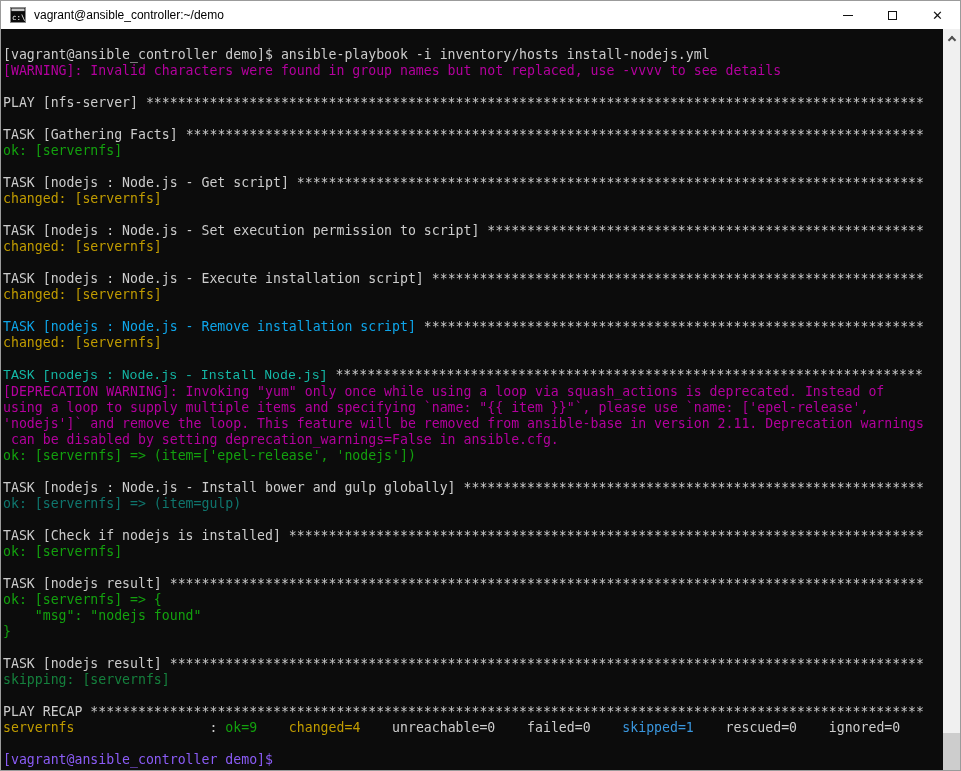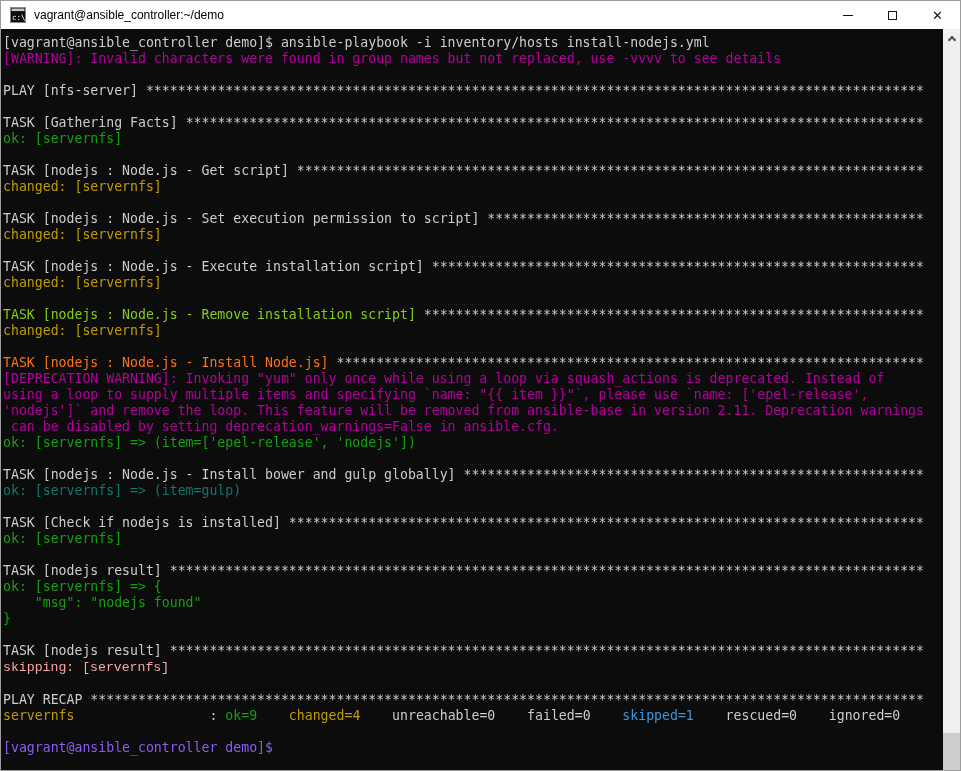--- a/index.html
+++ b/index.html
@@ -27,21 +27,21 @@
     font-size:11px; color:#111; cursor:default;
     display:flex; align-items:center; justify-content:center;
     font-family:"DejaVu Sans", sans-serif; padding:0;
   }
   .win-btn.min span { display:block; width:10px; height:0; border-top:1px solid #111; }
   .win-btn.max span { display:block; width:9px; height:9px; border:1px solid #111; }
   .win-btn.close { font-size:13px; }
   .content { flex:1 1 auto; display:flex; min-height:0; }
   .terminal {
     flex:1 1 auto; background:#0c0c0c; overflow:hidden;
-    padding:6px 0 0 2px;
+    padding:18px 0 0 2px;
     font-family:"DejaVu Sans Mono","Liberation Mono",monospace;
     font-size:13.2px; line-height:16px; color:#cccccc;
   }
   .line { white-space:pre; min-height:16px; }
   .scrollbar {
     flex:0 0 17px; background:#f0f0f0; position:relative;
   }
   .sb-up {
     position:absolute; top:0; left:0; width:17px; height:17px;
     display:flex; align-items:center; justify-content:center;
@@ -95,43 +95,43 @@
         <div class="line"></div>
         <div class="line"><span style="color: rgb(204, 204, 204);">TASK [nodejs : Node.js - Get script] </span><span style="color: rgb(204, 204, 204);">*******************************************************************************</span></div>
         <div class="line"><span style="color: rgb(193, 156, 0);">changed: [servernfs]</span></div>
         <div class="line"></div>
         <div class="line"><span style="color: rgb(204, 204, 204);">TASK [nodejs : Node.js - Set execution permission to script] </span><span style="color: rgb(204, 204, 204);">*******************************************************</span></div>
         <div class="line"><span style="color: rgb(193, 156, 0);">changed: [servernfs]</span></div>
         <div class="line"></div>
         <div class="line"><span style="color: rgb(204, 204, 204);">TASK [nodejs : Node.js - Execute installation script] </span><span style="color: rgb(204, 204, 204);">**************************************************************</span></div>
         <div class="line"><span style="color: rgb(193, 156, 0);">changed: [servernfs]</span></div>
         <div class="line"></div>
-        <div class="line"><span style="color: #84cc16;">TASK [nodejs : Node.js - Remove installation script] </span><span style="color: rgb(204, 204, 204);">***************************************************************</span></div>
+        <div class="line"><span style="color: #0ea5e9;">TASK [nodejs : Node.js - Remove installation script] </span><span style="color: rgb(204, 204, 204);">***************************************************************</span></div>
         <div class="line"><span style="color: rgb(193, 156, 0);">changed: [servernfs]</span></div>
         <div class="line"></div>
-        <div class="line"><span style="color: #f97316;">TASK [nodejs : Node.js - Install Node.js] </span><span style="color: rgb(204, 204, 204);">**************************************************************************</span></div>
+        <div class="line"><span style="color: #14b8a6; font-family: Liberation Mono, monospace;">TASK [nodejs : Node.js - Install Node.js] </span><span style="color: rgb(204, 204, 204);">**************************************************************************</span></div>
         <div class="line"><span style="color: rgb(180, 0, 158);">[DEPRECATION WARNING]: Invoking "yum" only once while using a loop via squash_actions is deprecated. Instead of</span></div>
         <div class="line"><span style="color: rgb(180, 0, 158);">using a loop to supply multiple items and specifying `name: "{{ item }}"`, please use `name: ['epel-release',</span></div>
         <div class="line"><span style="color: rgb(180, 0, 158);">'nodejs']` and remove the loop. This feature will be removed from ansible-base in version 2.11. Deprecation warnings</span></div>
         <div class="line"><span style="color: rgb(180, 0, 158);"> can be disabled by setting deprecation_warnings=False in ansible.cfg.</span></div>
         <div class="line"><span style="color: rgb(19, 161, 14);">ok: [servernfs] =&gt; (item=['epel-release', 'nodejs'])</span></div>
         <div class="line"></div>
         <div class="line"><span style="color: rgb(204, 204, 204);">TASK [nodejs : Node.js - Install bower and gulp globally] </span><span style="color: rgb(204, 204, 204);">**********************************************************</span></div>
         <div class="line"><span style="color: #0f766e;">ok: [servernfs] =&gt; (item=gulp)</span></div>
         <div class="line"></div>
         <div class="line"><span style="color: rgb(204, 204, 204);">TASK [Check if nodejs is installed] </span><span style="color: rgb(204, 204, 204);">********************************************************************************</span></div>
         <div class="line"><span style="color: rgb(19, 161, 14);">ok: [servernfs]</span></div>
         <div class="line"></div>
         <div class="line"><span style="color: rgb(204, 204, 204);">TASK [nodejs result] </span><span style="color: rgb(204, 204, 204);">***********************************************************************************************</span></div>
         <div class="line"><span style="color: rgb(19, 161, 14);">ok: [servernfs] =&gt; {</span></div>
         <div class="line"><span style="color: rgb(19, 161, 14);">    "msg": "nodejs found"</span></div>
         <div class="line"><span style="color: rgb(19, 161, 14);">}</span></div>
         <div class="line"></div>
         <div class="line"><span style="color: rgb(204, 204, 204);">TASK [nodejs result] </span><span style="color: rgb(204, 204, 204);">***********************************************************************************************</span></div>
-        <div class="line"><span style="color: #fca5a5; font-family: Liberation Mono, monospace;">skipping: [servernfs]</span></div>
+        <div class="line"><span style="color: #15803d;">skipping: [servernfs]</span></div>
         <div class="line"></div>
         <div class="line"><span style="color: rgb(204, 204, 204); text-align: right;">PLAY RECAP </span><span style="color: rgb(204, 204, 204);">*********************************************************************************************************</span></div>
         <div class="line"><span style="color: rgb(193, 156, 0);">servernfs</span><span style="color: rgb(204, 204, 204);">                 : </span><span style="color: rgb(19, 161, 14);">ok=9</span><span style="color: rgb(204, 204, 204);">    </span><span style="color: rgb(193, 156, 0);">changed=4</span><span style="color: rgb(204, 204, 204);">    unreachable=0    failed=0    </span><span style="color: rgb(58, 150, 221);">skipped=1</span><span style="color: rgb(204, 204, 204);">    rescued=0    ignored=0</span></div>
         <div class="line"></div>
         <div class="line"><span style="color: #8b5cf6;">[vagrant@ansible_controller demo]$</span></div>
       </div>
     <div class="scrollbar">
       <div class="sb-up">
           <i></i>
         </div>

